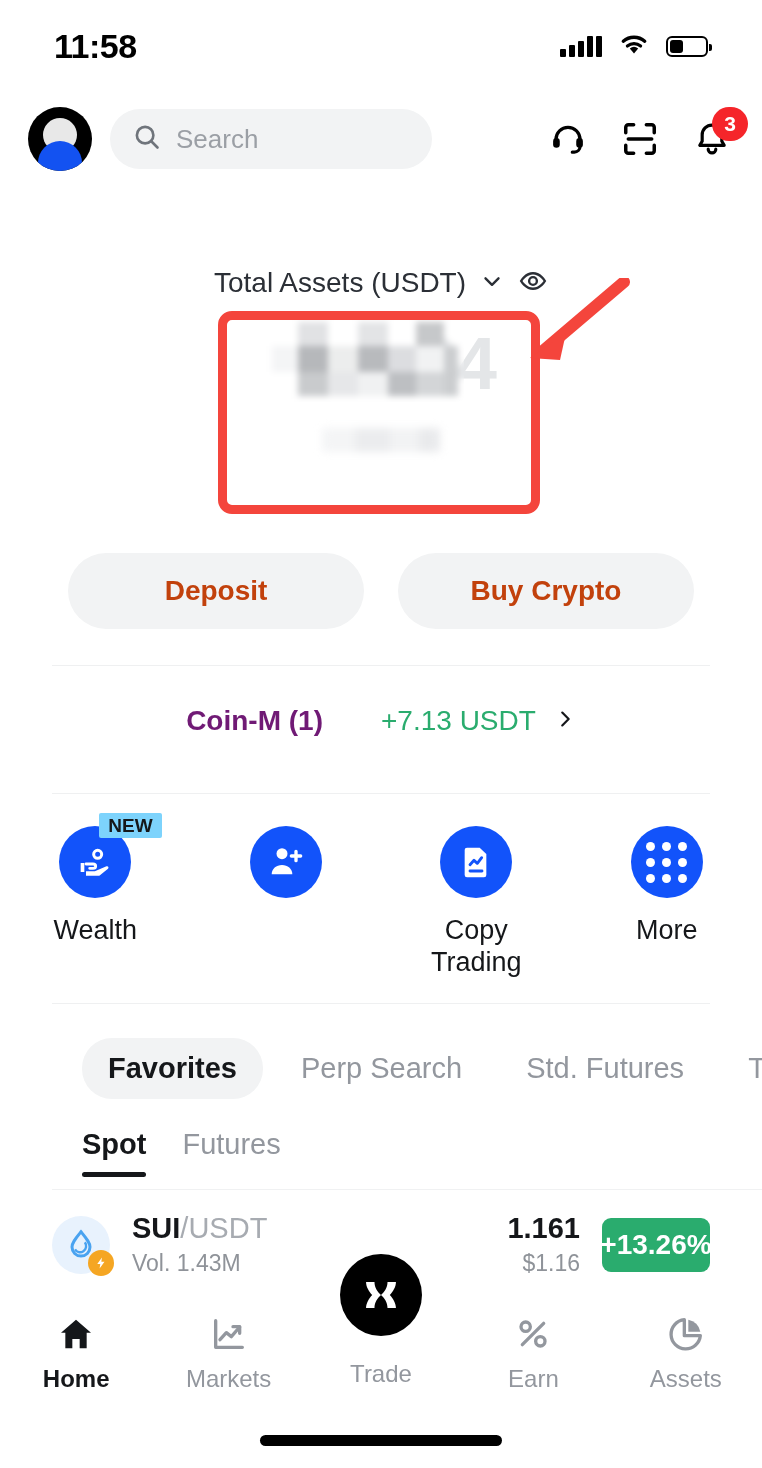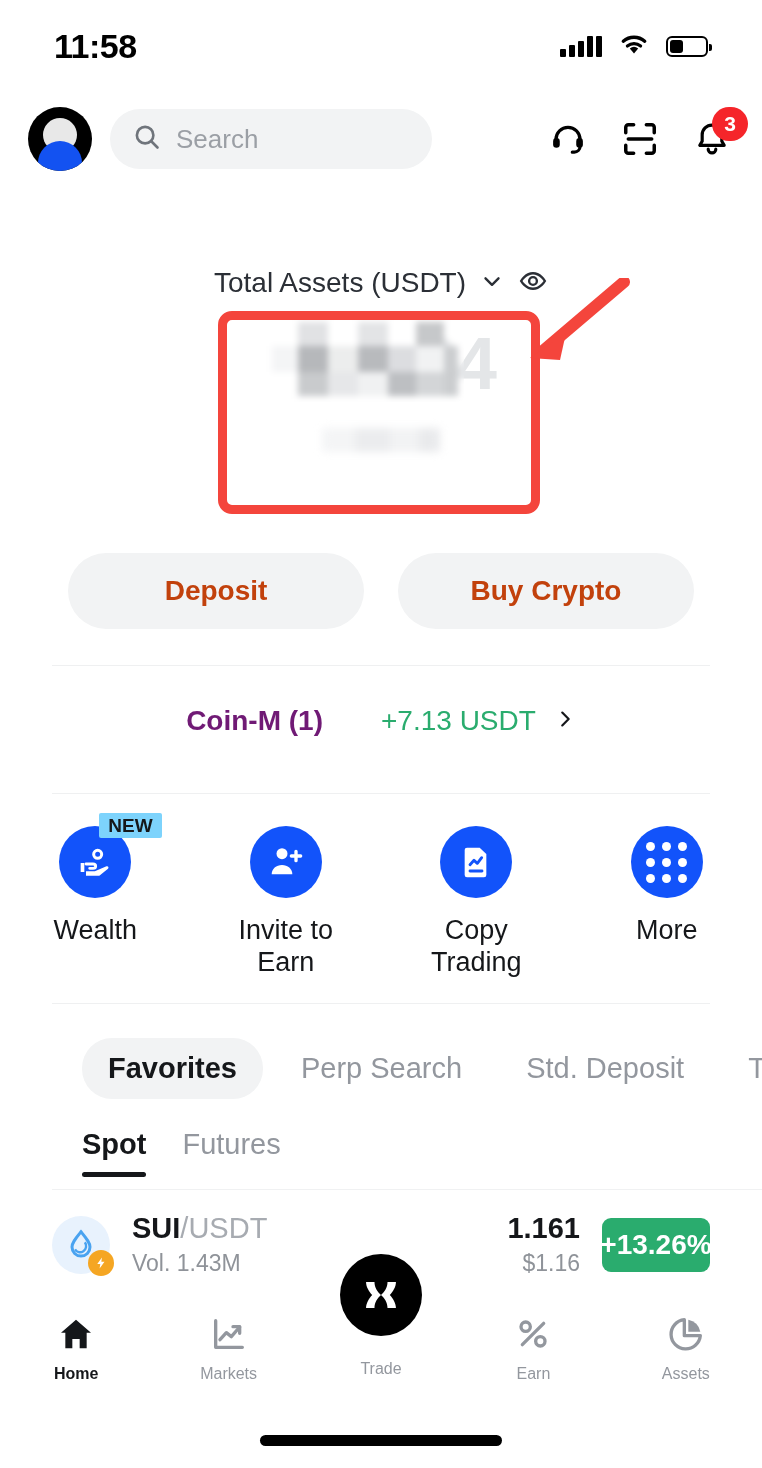--- a/index.html
+++ b/index.html
@@ -120,21 +120,21 @@
   .coin-vol { font-size:23px; color:#8f9399; margin-top:5px; }
   .coin-price { margin-left:auto; text-align:right; margin-right:22px; }
   .coin-p1 { font-size:29px; font-weight:700; color:#15171a; line-height:1.1; }
   .coin-p2 { font-size:23px; color:#8f9399; margin-top:5px; }
   .coin-chg { width:108px; height:54px; background:#2aac6e; border-radius:9px; color:#fff;
     font-size:28px; font-weight:700; display:flex; align-items:center; justify-content:center; flex:0 0 auto; }
 
   
   .bnav { position:absolute; bottom:58px; left:0; width:762px; height:110px; display:flex; align-items:flex-start; background:#fff; }
   .bn { flex:1; display:flex; flex-direction:column; align-items:center; gap:11px; padding-top:14px; }
-  .bn-lbl { font-size:16px; color:#93979e; }
+  .bn-lbl { font-size:24px; color:#93979e; }
   .bn.active .bn-lbl { color:#15171a; font-weight:700; }
   .bn-center { position:relative; }
   .trade-circ { position:absolute; top:-46px; left:50%; transform:translateX(-50%); width:82px; height:82px; border-radius:50%; background:#000; display:flex; align-items:center; justify-content:center; }
   .bn-center .bn-lbl { margin-top:46px; }
   .home-ind { position:absolute; bottom:22px; left:50%; transform:translateX(-50%); width:242px; height:11px; background:#000; border-radius:6px; }
 </style>
 </head>
 <body>
 
 <div class="phone">
@@ -282,21 +282,20 @@
       <div class="q-lbl">Wealth</div>
     </div>
     <div class="q-item">
       <div class="q-circ">
         <svg width="40" height="40" viewBox="0 0 24 24" fill="#fff">
           <circle cx="9.6" cy="7" r="3.3"></circle>
           <path d="M3.4 19.4c0-3.4 2.8-5.6 6.2-5.6s6.2 2.2 6.2 5.6z"></path>
           <path d="M18 5.6v5.6M15.2 8.4h5.6" stroke="#fff" stroke-width="2" stroke-linecap="round"></path>
         </svg>
       </div>
-      <div class="q-lbl">Invite to Earn</div>
     </div>
     <div class="q-item">
       <div class="q-circ">
         <svg width="40" height="40" viewBox="0 0 24 24">
           <path d="M6.6 3.4h7.6l4 3.8v12.6a1.4 1.4 0 01-1.4 1.4H6.6a1.4 1.4 0 01-1.4-1.4V4.8a1.4 1.4 0 011.4-1.4z" fill="#fff"></path>
           <path d="M8.4 13.6l2.4-2.6 2 1.8 2.6-3.4" stroke="#1253fa" stroke-width="1.7" fill="none" stroke-linecap="round" stroke-linejoin="round"></path>
           <path d="M8.4 17.4h7.2" stroke="#1253fa" stroke-width="1.7" stroke-linecap="round"></path>
         </svg>
       </div>
       <div class="q-lbl">Copy Trading</div>
@@ -317,21 +316,21 @@
       </div>
       <div class="q-lbl">More</div>
     </div>
   </div>
 
   <div class="divider" style="top:1003px;"></div>
 
   <div class="mtabs">
     <div class="mtab active">Favorites</div>
     <div class="mtab">Perp Search</div>
-    <div class="mtab">Std. Deposit</div>
+    <div class="mtab">Std. Futures</div>
     <div class="mtab">Top G</div>
   </div>
 
   <div class="stabs">
     <div class="stab active">Spot</div>
     <div class="stab">Futures</div>
   </div>
   <div class="stabs-rule"></div>
 
   <div class="coinrow">

